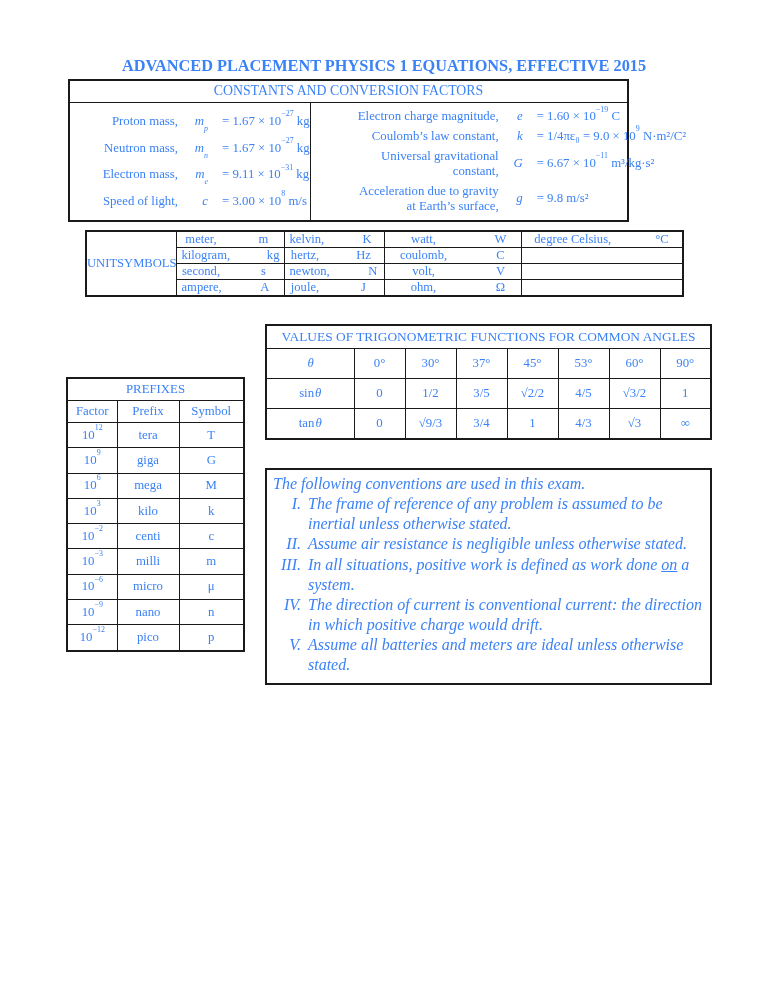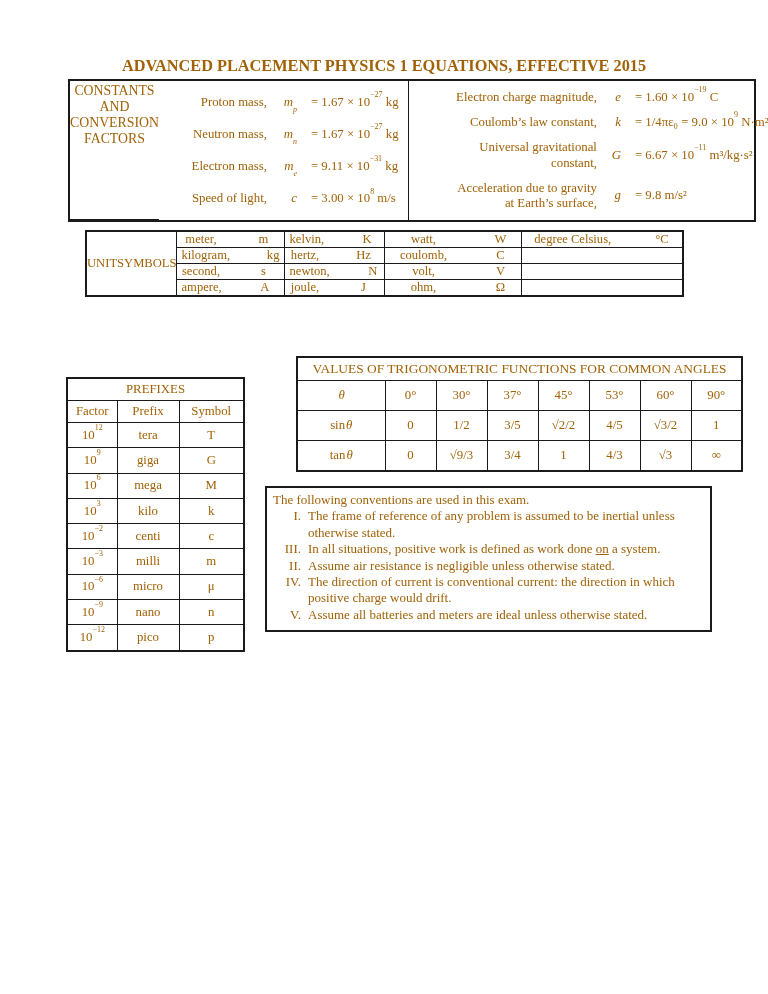--- a/index.html
+++ b/index.html
@@ -1,24 +1,24 @@
 <!DOCTYPE html>
 <html><head>
 <meta charset="utf-8">
 <style>
   html,body{margin:0;padding:0;background:#ffffff;}
   .page{position:relative;width:768px;height:994px;background:#ffffff;overflow:hidden;
-        font-family:"Liberation Serif","DejaVu Serif",serif;color:#a16207;}
+        font-family:"Liberation Serif","DejaVu Serif",serif;color:#3b82f6;}
 
   .doc-title{position:absolute;top:56px;left:0;right:0;text-align:center;
              font-size:16.3px;font-weight:bold;}
 
   
-  .constants{position:absolute;top:79px;left:68px;width:688px;height:143px;
-             border:2px solid #1a1a1a;box-sizing:border-box;display:flex;flex-direction:row;}
+  .constants{position:absolute;top:79px;left:68px;width:561px;height:143px;
+             border:2px solid #1a1a1a;box-sizing:border-box;display:flex;flex-direction:column;}
   .c-header{border-bottom:1px solid #1a1a1a;text-align:center;font-size:13.8px;padding:2px 0 3px;}
   .c-body{flex:1;display:flex;min-height:0;}
   .c-left{width:250px;border-right:1px solid #1a1a1a;box-sizing:border-box;
           display:flex;flex-direction:column;justify-content:space-around;padding:5px 0 5px 12px;}
   .c-right{flex:1;display:flex;flex-direction:column;justify-content:space-around;padding:4px 4px 4px 0;}
   .c-row{display:flex;align-items:center;font-size:12.8px;white-space:nowrap;}
   .c-lbl{flex:0 0 96px;text-align:right;}
   .c-lbl2{flex:0 0 188px;text-align:right;line-height:1.18;white-space:normal;}
   .c-lbl2 .line{display:block;}
   .c-sym{flex:0 0 30px;text-align:right;font-style:italic;}
@@ -39,30 +39,30 @@
 
   
   .prefixes{position:absolute;top:333px;left:66px;}
   .prefixes table{border:2px solid #1a1a1a;table-layout:fixed;width:177px;margin-top:44px;}
   .prefixes th,.prefixes td{border:1px solid #1a1a1a;font-weight:normal;text-align:center;
                             font-size:12.8px;vertical-align:middle;}
   .prefixes th{height:19px;}
   .prefixes td{height:22.3px;}
 
   
-  .trig{position:absolute;top:356px;left:265px;margin-left:31px;}
+  .trig{position:absolute;top:324px;left:265px;}
   .trig table{border:2px solid #1a1a1a;table-layout:fixed;width:447px;}
   .trig th{border:1px solid #1a1a1a;font-weight:normal;font-size:13.4px;height:20px;
            text-align:center;vertical-align:middle;}
   .trig td{border:1px solid #1a1a1a;font-size:12.8px;height:27px;text-align:center;vertical-align:middle;}
   .t-fn i{margin-left:1px;}
 
   
-  .conv{position:absolute;top:486px;left:265px;width:447px;border:2px solid #1a1a1a;
-        box-sizing:border-box;padding:4px 5px 7px 6px;font-size:13px;line-height:1.26;}
+  .conv{position:absolute;top:468px;left:265px;width:447px;border:2px solid #1a1a1a;
+        box-sizing:border-box;padding:4px 5px 7px 6px;font-size:16px;line-height:1.26;font-style:italic;}
   .conv-item{display:flex;}
   .conv-num{flex:0 0 28px;text-align:right;margin-right:7px;}
   .conv-text{flex:1;}
   .uline{text-decoration:underline;}
 </style>
 </head>
 <body>
 
 <div class="page">
 
@@ -364,28 +364,28 @@
       </table>
   </div>
 
   <div class="conv">
     <div class="conv-intro">The following conventions are used in this exam.</div>
     <div class="conv-item">
       <span class="conv-num">I.</span>
       <span class="conv-text">The frame of reference of any problem is assumed to be inertial unless otherwise stated.</span>
     </div>
     <div class="conv-item">
+      <span class="conv-num">II.</span>
+      <span class="conv-text">Assume air resistance is negligible unless otherwise stated.</span>
+    </div>
+    <div class="conv-item">
       <span class="conv-num">III.</span>
       <span class="conv-text"><span>In all situations, positive work is defined as work done </span><span class="uline">on</span><span> a system.</span></span>
     </div>
     <div class="conv-item">
-      <span class="conv-num">II.</span>
-      <span class="conv-text">Assume air resistance is negligible unless otherwise stated.</span>
-    </div>
-    <div class="conv-item">
       <span class="conv-num">IV.</span>
       <span class="conv-text">The direction of current is conventional current: the direction in which positive charge would drift.</span>
     </div>
     <div class="conv-item">
       <span class="conv-num">V.</span>
       <span class="conv-text">Assume all batteries and meters are ideal unless otherwise stated.</span>
     </div>
   </div>
 
 </div>

